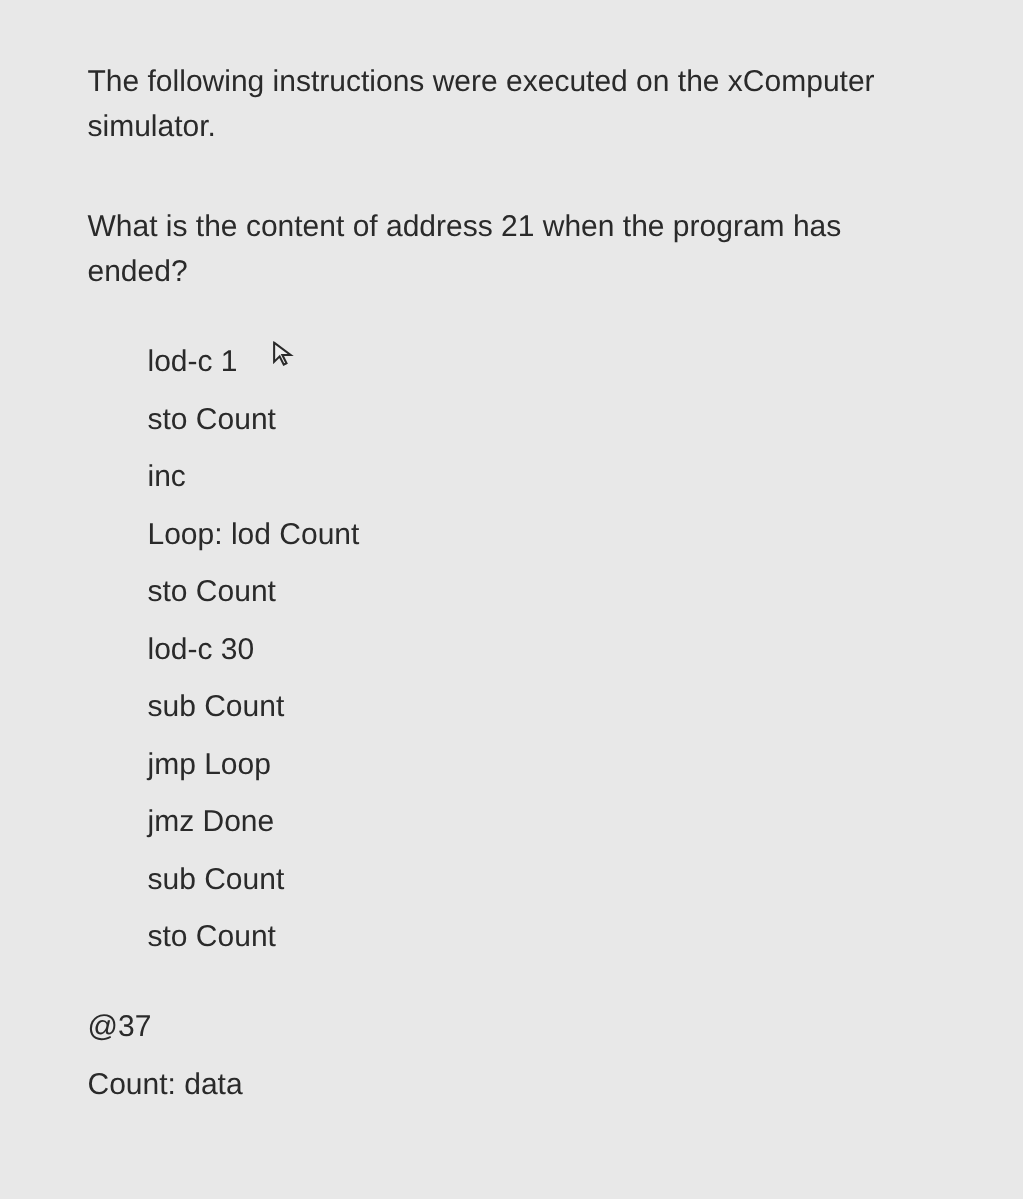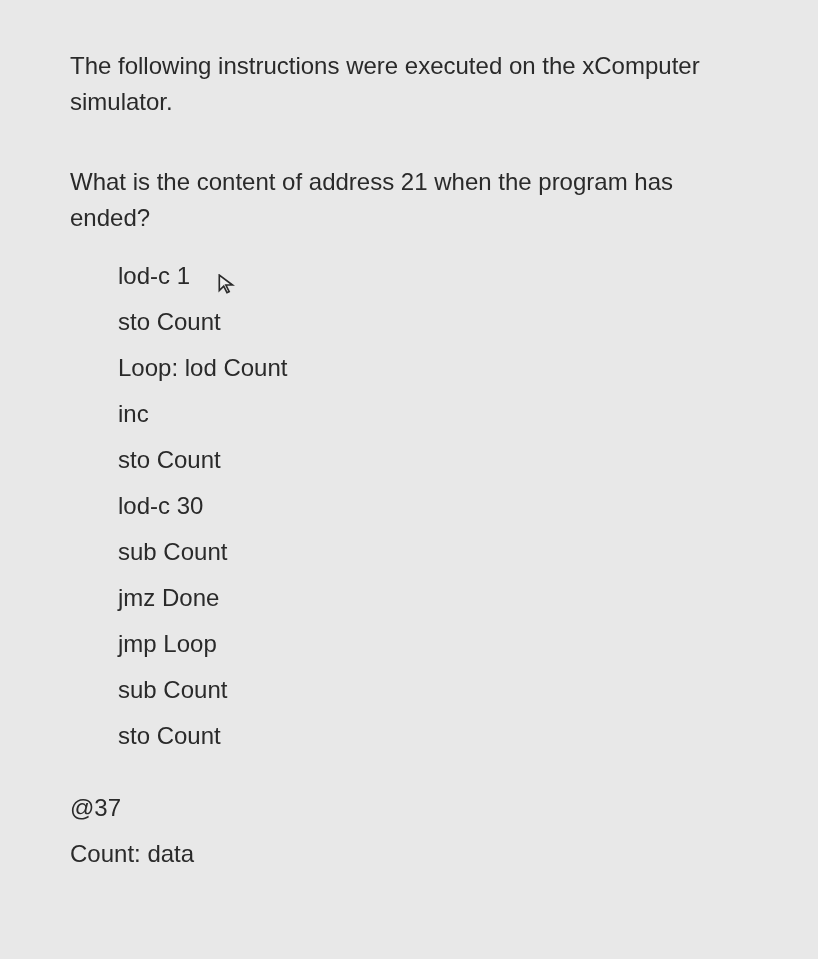--- a/index.html
+++ b/index.html
@@ -15,21 +15,21 @@
       padding: 48px 70px;
       color: #2a2a2a;
       font-size: 24px;
       line-height: 1.5;
       position: relative;
     }
     .question-text {
       margin-bottom: 44px;
     }
     .question-prompt {
-      margin-bottom: 22px;
+      margin-bottom: 36px;
     }
     .code-line {
       margin-bottom: 10px;
     }
     .code-block {
       margin-bottom: 36px;
       margin-left: 48px;
     }
     .cursor-icon {
       position: absolute;
@@ -45,27 +45,27 @@
 </head>
 <body>
 
 <div class="question-text">The following instructions were executed on the xComputer simulator.</div>
 
 <div class="question-prompt">What is the content of address 21 when the program has ended?</div>
 
 <div class="code-block">
   <div class="code-line">lod-c 1</div>
   <div class="code-line">sto Count</div>
+  <div class="code-line">inc</div>
   <div class="code-line">Loop: lod Count</div>
-  <div class="code-line">inc</div>
   <div class="code-line">sto Count</div>
   <div class="code-line">lod-c 30</div>
   <div class="code-line">sub Count</div>
+  <div class="code-line">jmp Loop</div>
   <div class="code-line">jmz Done</div>
-  <div class="code-line">jmp Loop</div>
   <div class="code-line">sub Count</div>
   <div class="code-line">sto Count</div>
 </div>
 
 <div class="data-section">
   <div class="code-line">@37</div>
   <div class="code-line">Count: data</div>
 </div>
 
 <div class="cursor-icon">

